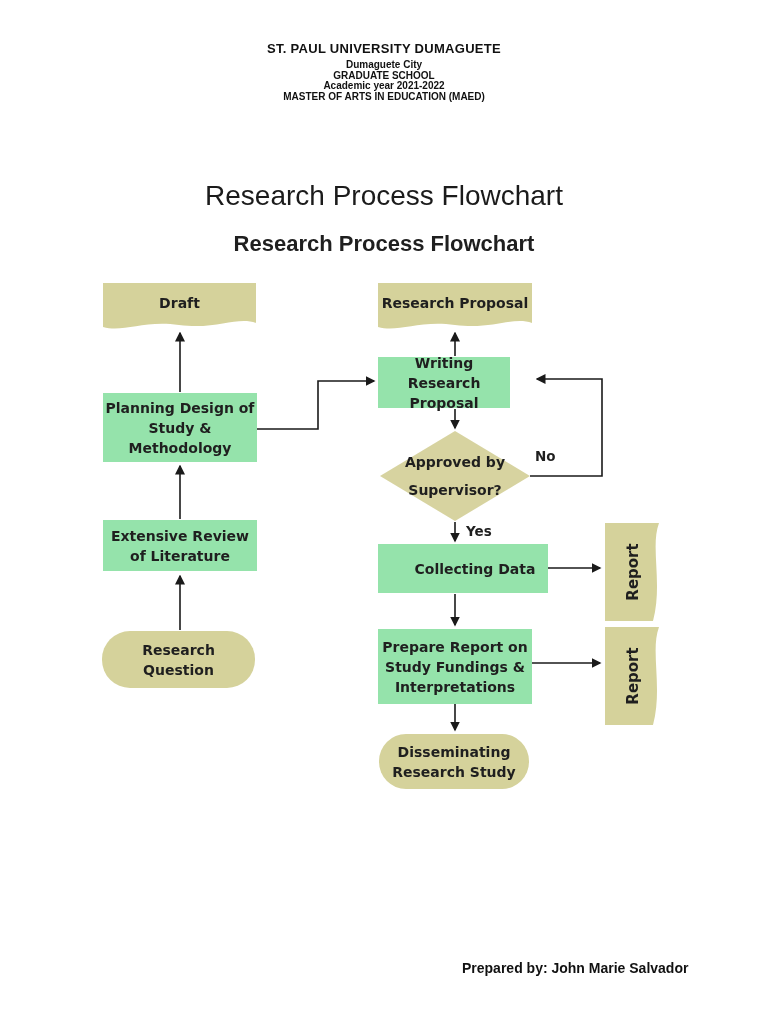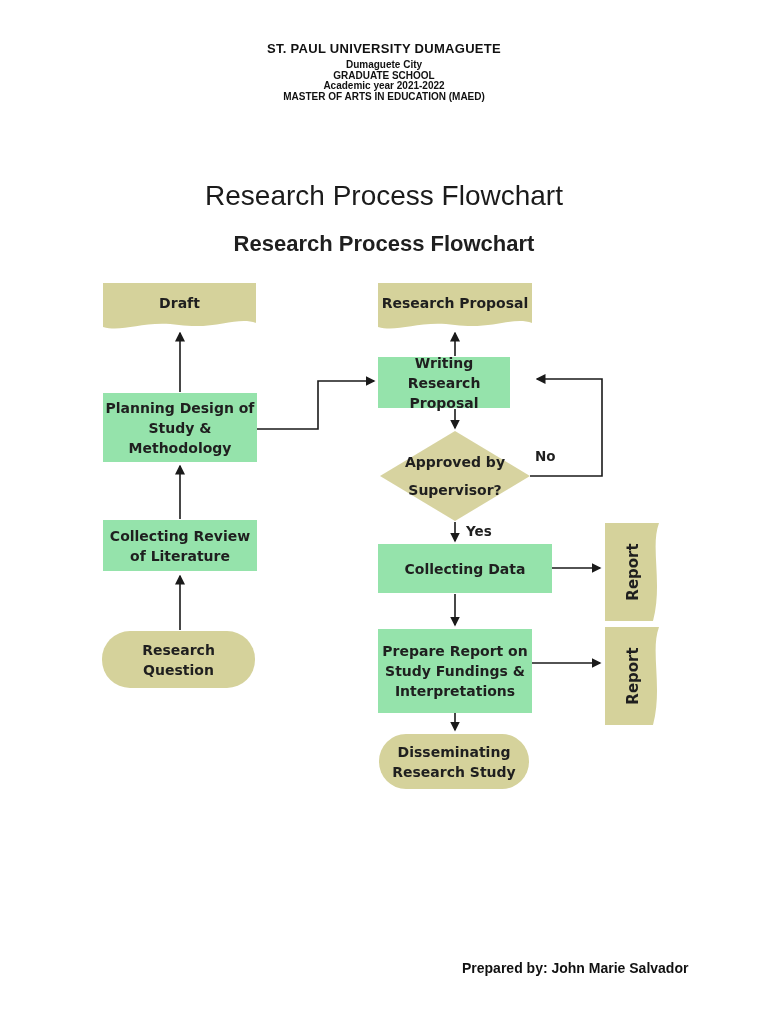--- a/index.html
+++ b/index.html
@@ -81,21 +81,21 @@
     <span class="shape-label">Draft</span>
   </div>
 
   <div class="node process" style="left:103px; top:393px; width:154px; height:69px;">
     <span class="shape-label">Planning Design of
 Study &amp;
 Methodology</span>
   </div>
 
   <div class="node process" style="left:103px; top:520px; width:154px; height:51px;">
-    <span class="shape-label">Collecting Review
+    <span class="shape-label">Extensive Review
 of Literature</span>
   </div>
 
   <div class="node doc" style="left:378px; top:283px; width:154px; height:47px;">
     <svg class="shape-svg" viewBox="0 0 154 47" preserveAspectRatio="none">
       <path d="M0,0 L154,0 L154,40 C135,33 115,47 77,42 C40,37 20,50 0,44 Z" fill="#d5d29b"></path>
     </svg>
     <span class="shape-label">Research Proposal</span>
   </div>
 
@@ -113,25 +113,25 @@
     <svg class="shape-svg" viewBox="0 0 150 90" preserveAspectRatio="none">
       <polygon points="75,0 150,45 75,90 0,45" fill="#d7d3a0"></polygon>
     </svg>
     <span class="diamond-label">Approved by
 Supervisor?</span>
   </div>
 
   <div class="branch-label" style="left:535px; top:448px;">No</div>
   <div class="branch-label" style="left:466px; top:523px;">Yes</div>
 
-  <div class="node process" style="left:378px; top:544px; width:174px; height:49px;">
+  <div class="node process" style="left:378px; top:544px; width:146px; height:49px;padding-left:24px;">
     <span class="shape-label">Collecting Data</span>
   </div>
 
-  <div class="node process" style="left:378px; top:629px; width:154px; height:84px;">
+  <div class="node process" style="left:378px; top:629px; width:154px; height:75px;">
     <span class="shape-label">Prepare Report on
 Study Fundings &amp;
 Interpretations</span>
   </div>
 
   <div class="node terminator" style="left:379px; top:734px; width:150px; height:55px; border-radius:27px;">
     <span class="shape-label">Disseminating
 Research Study</span>
   </div>
 

